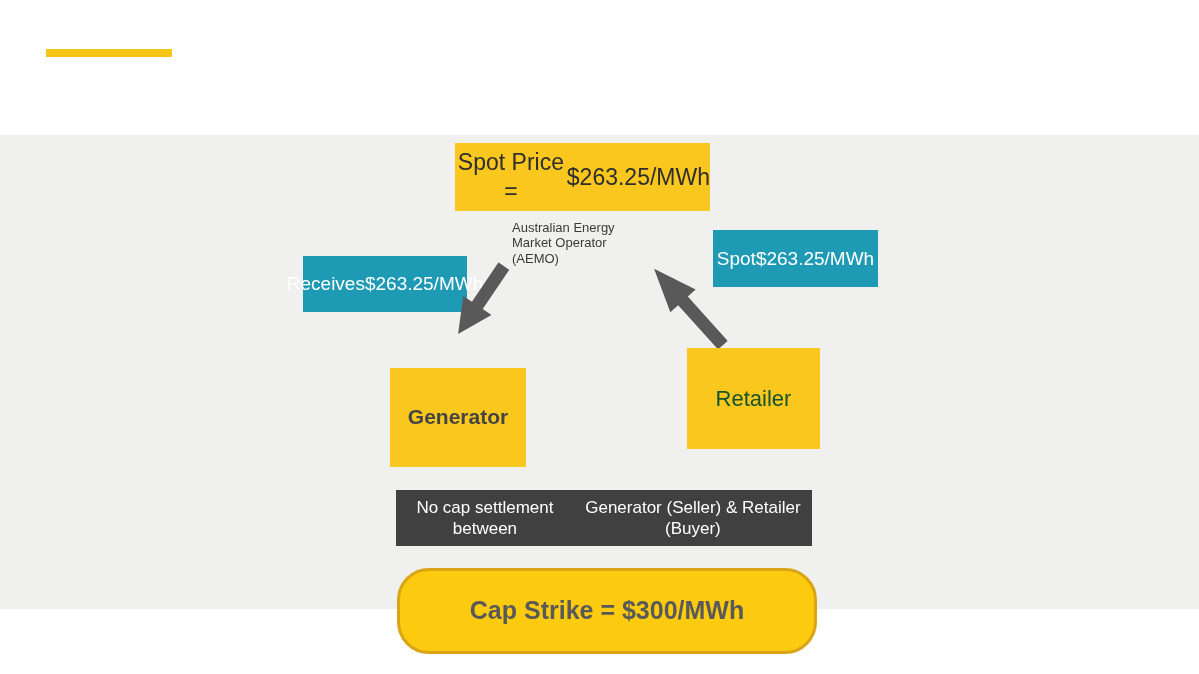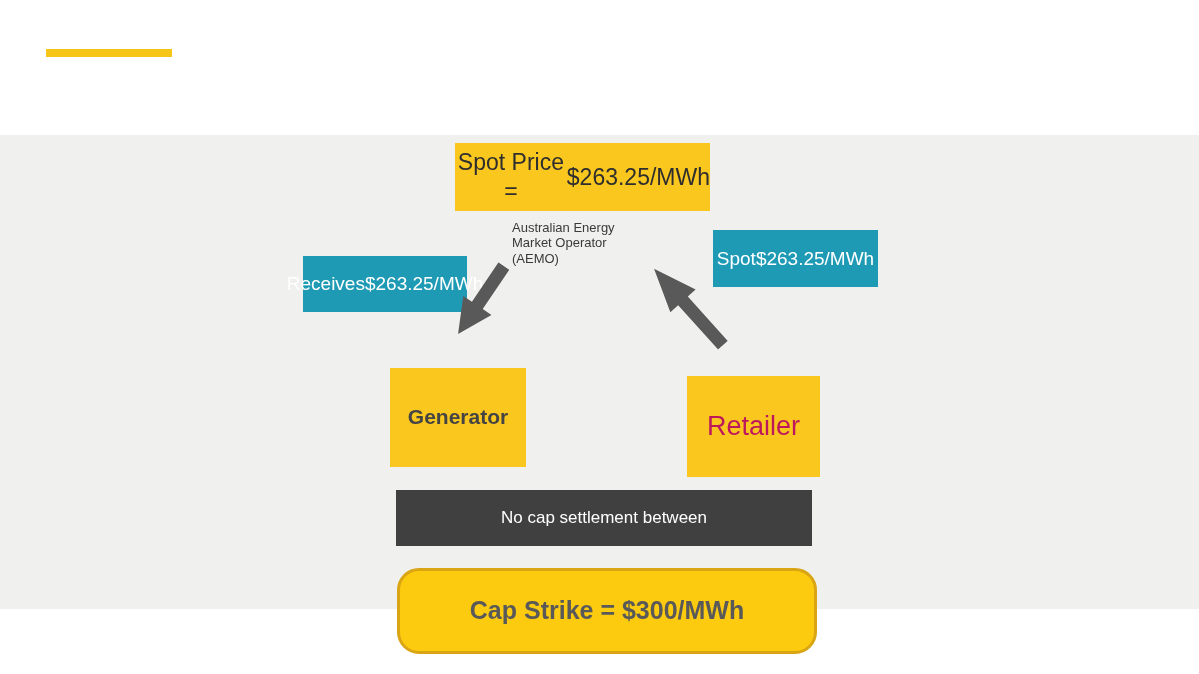--- a/index.html
+++ b/index.html
@@ -70,36 +70,36 @@
     font-size: 19px;
   }
   .generator-box {
     left: 390px; top: 368px;
     width: 136px; height: 99px;
     font-size: 21px;
     color: #444444;
     font-weight: bold;
   }
   .retailer-box {
-    left: 687px; top: 376px;
+    left: 687px; top: 348px;
     width: 133px; height: 101px;
-    font-size: 27px;
-    color: #be185d;
+    font-size: 22px;
+    color: #14532d;
   }
   .settlement-box {
     left: 396px; top: 490px;
     width: 416px; height: 56px;
     font-size: 17px;
   }
   .cap-strike-box {
     left: 397px; top: 568px;
     width: 414px; height: 80px;
     background: #FCCB0F;
     border: 3px solid #D9A514;
-    border-radius: 22px;
+    border-radius: 32px;
     font-size: 25px;
     font-weight: bold;
     color: #595959;
   }
   .arrow {
     position: absolute;
     pointer-events: none;
   }
   .arrow svg { display: block; width: 100%; height: 100%; }
   .arrow-left {
@@ -159,19 +159,20 @@
   <div class="box yellow-box generator-box">
     <span>Generator</span>
   </div>
 
   <div class="box yellow-box retailer-box">
     <span>Retailer</span>
   </div>
 
   <div class="box dark-box settlement-box">
     <span>No cap settlement between</span>
+    <span>Generator (Seller) &amp; Retailer (Buyer)</span>
   </div>
 
   <div class="box cap-strike-box">
     <span>Cap Strike = $300/MWh</span>
   </div>
 
 </div>
 
 </body></html>

